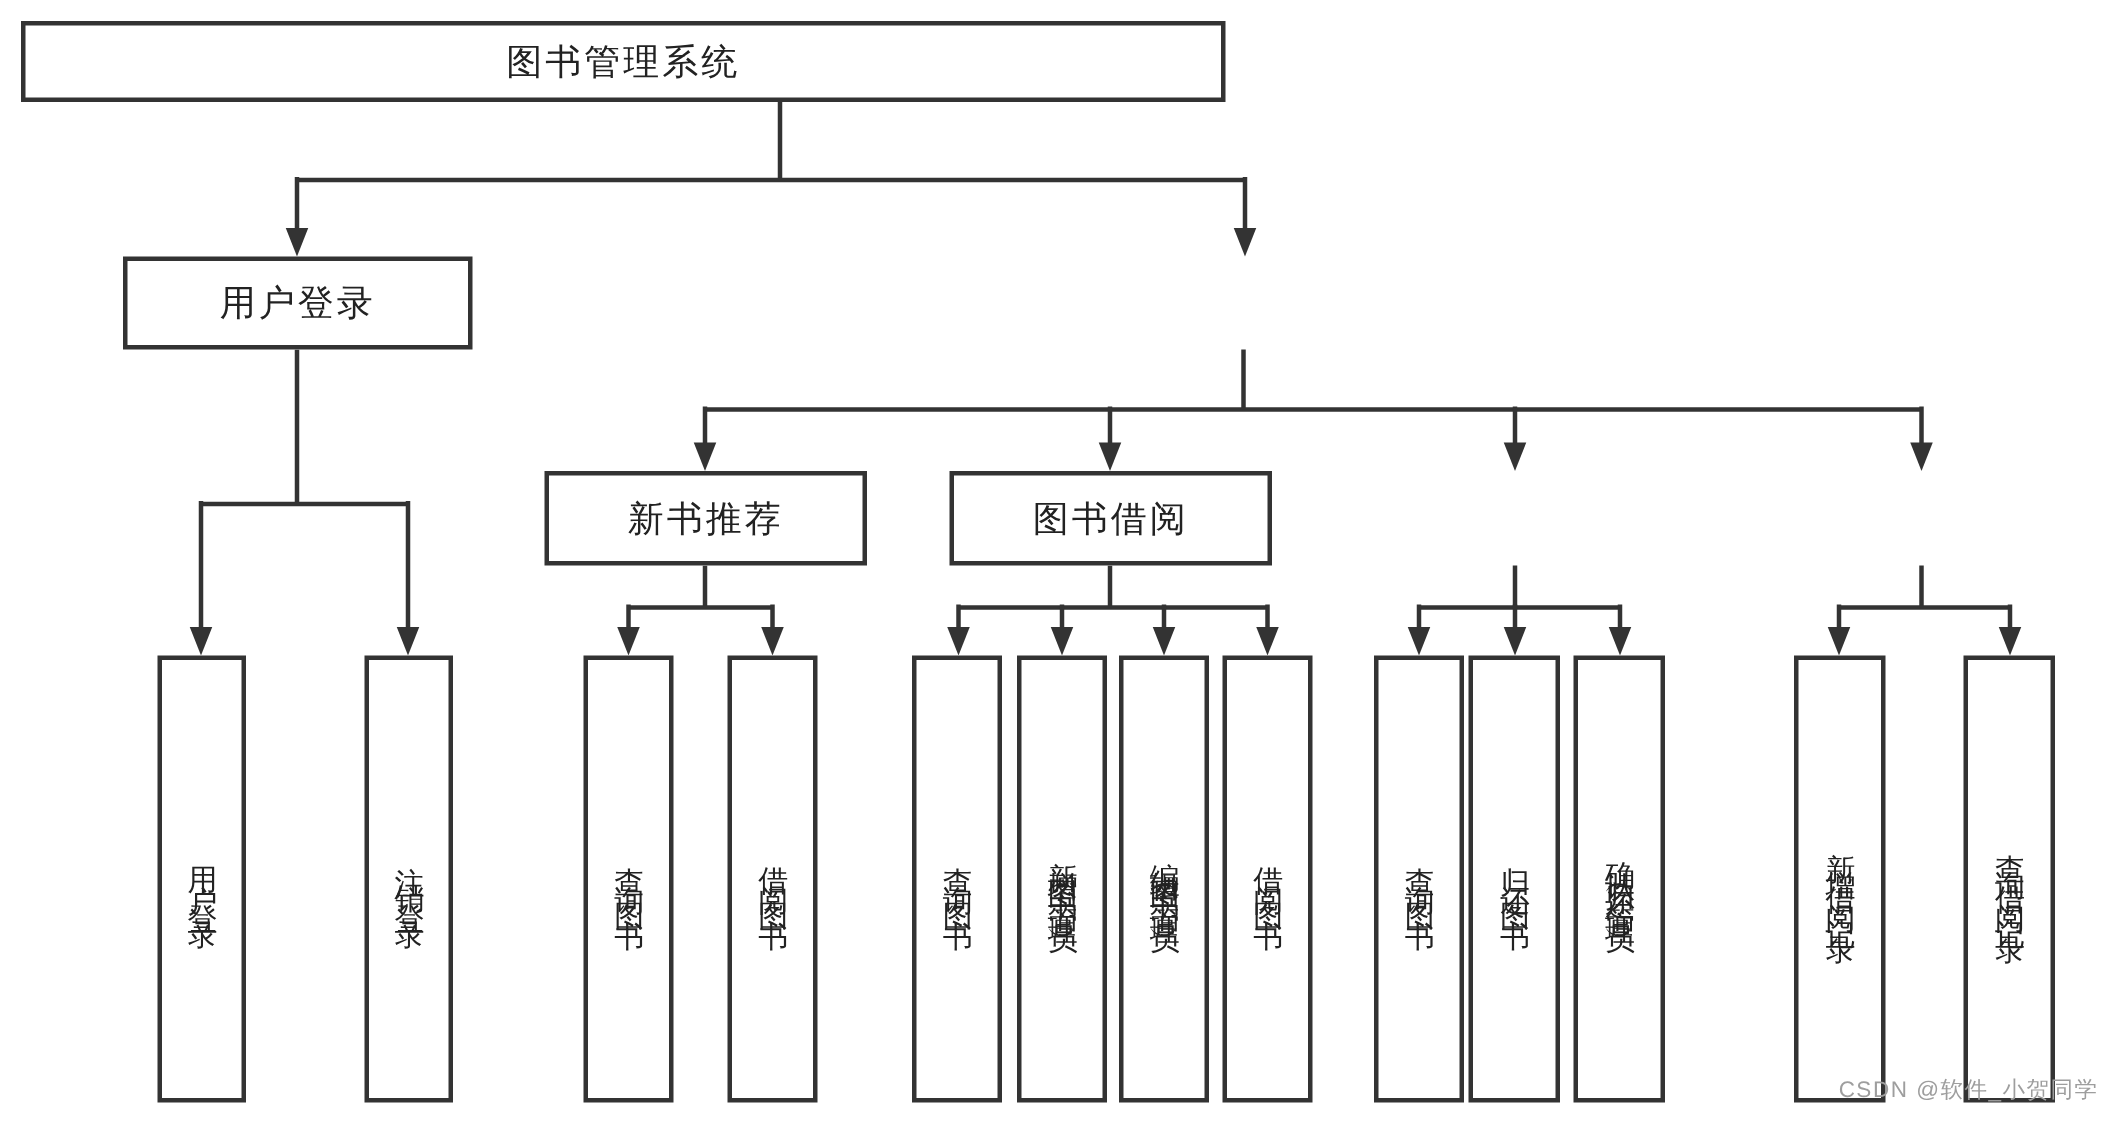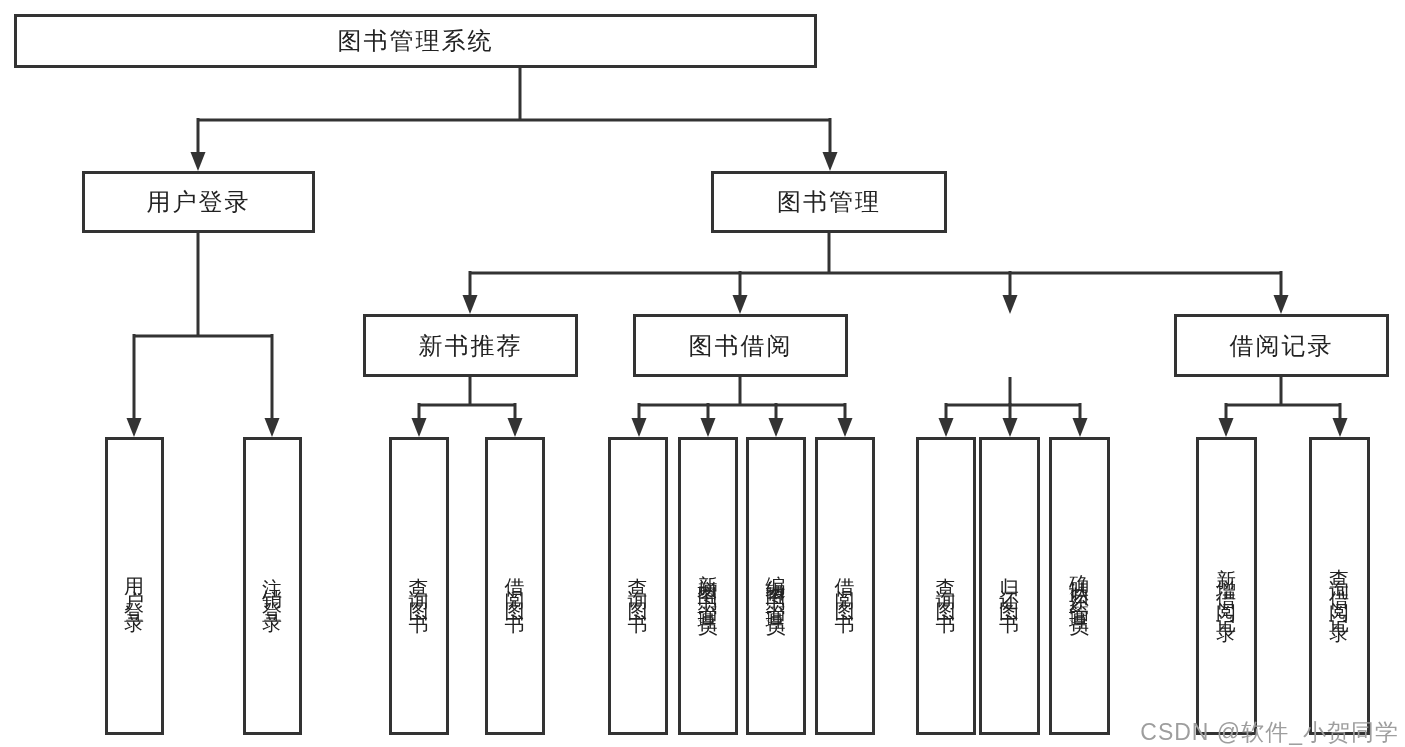--- a/index.html
+++ b/index.html
@@ -71,21 +71,21 @@
   .leaf-8  { left: 815px; }
   .leaf-9  { left: 916px; }
   .leaf-10 { left: 979px;  width: 61px; }
   .leaf-11 { left: 1049px; width: 61px; }
   .leaf-12 { left: 1196px; width: 61px; }
   .leaf-13 { left: 1309px; width: 61px; }
   .watermark {
     position: absolute;
     right: 6px;
     top: 717px;
-    font-size: 23px;
+    font-size: 15px;
     color: #9e9e9e;
     letter-spacing: 1px;
     white-space: nowrap;
     z-index: 5;
   }
 </style>
 </head>
 <body>
 
 <div class="canvas">
@@ -163,33 +163,27 @@
     </g>
   </svg>
 
   <div class="node root-box">
     <span class="h-label">图书管理系统</span>
   </div>
 
   <div class="node lvl2-box box-user-login">
     <span class="h-label">用户登录</span>
   </div>
-  <div class="node lvl2-box box-book-mgmt">
-    <span class="h-label">图书管理</span>
-  </div>
 
   <div class="node lvl3-box box-new-rec">
     <span class="h-label">新书推荐</span>
   </div>
   <div class="node lvl3-box box-borrowing">
     <span class="h-label">图书借阅</span>
   </div>
-  <div class="node lvl3-box box-records">
-    <span class="h-label">借阅记录</span>
-  </div>
 
   <div class="node leaf leaf-1">
     <span class="v-label">用户登录</span>
   </div>
   <div class="node leaf leaf-2">
     <span class="v-label">注销登录</span>
   </div>
   <div class="node leaf leaf-3">
     <span class="v-label">查询图书</span>
   </div>

